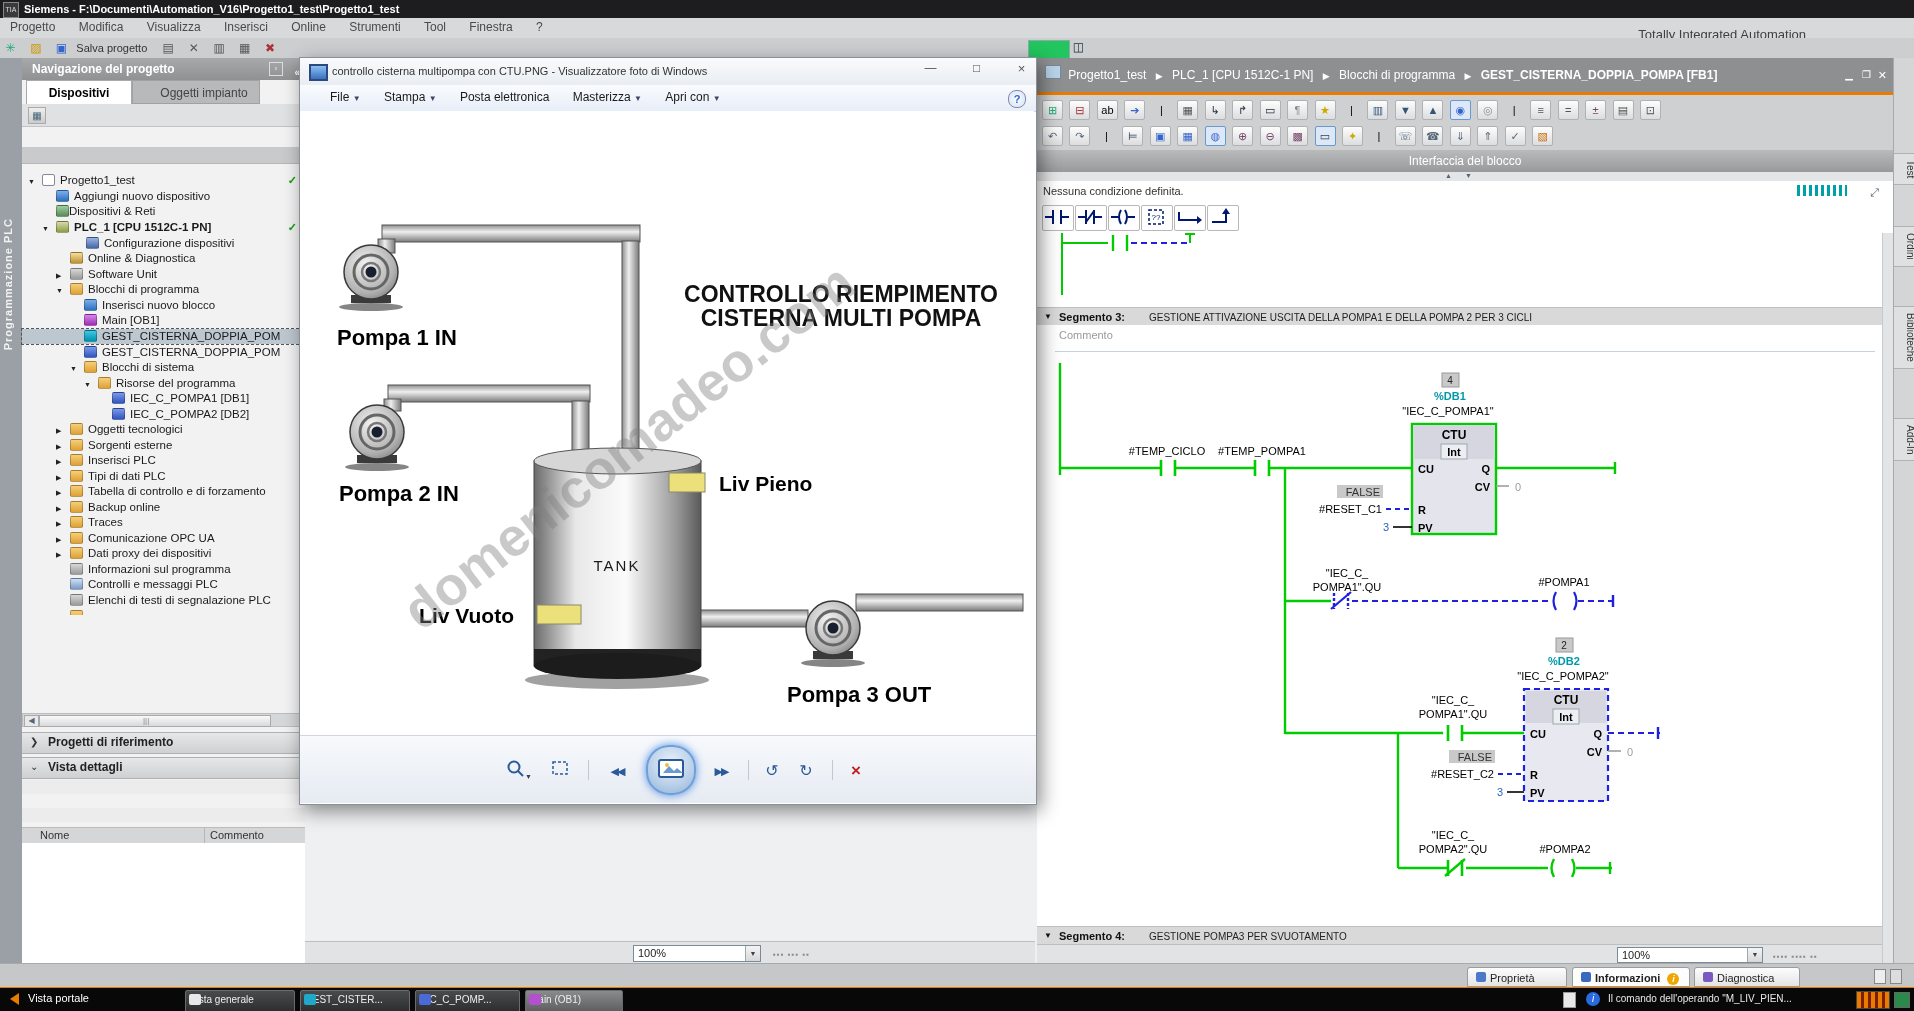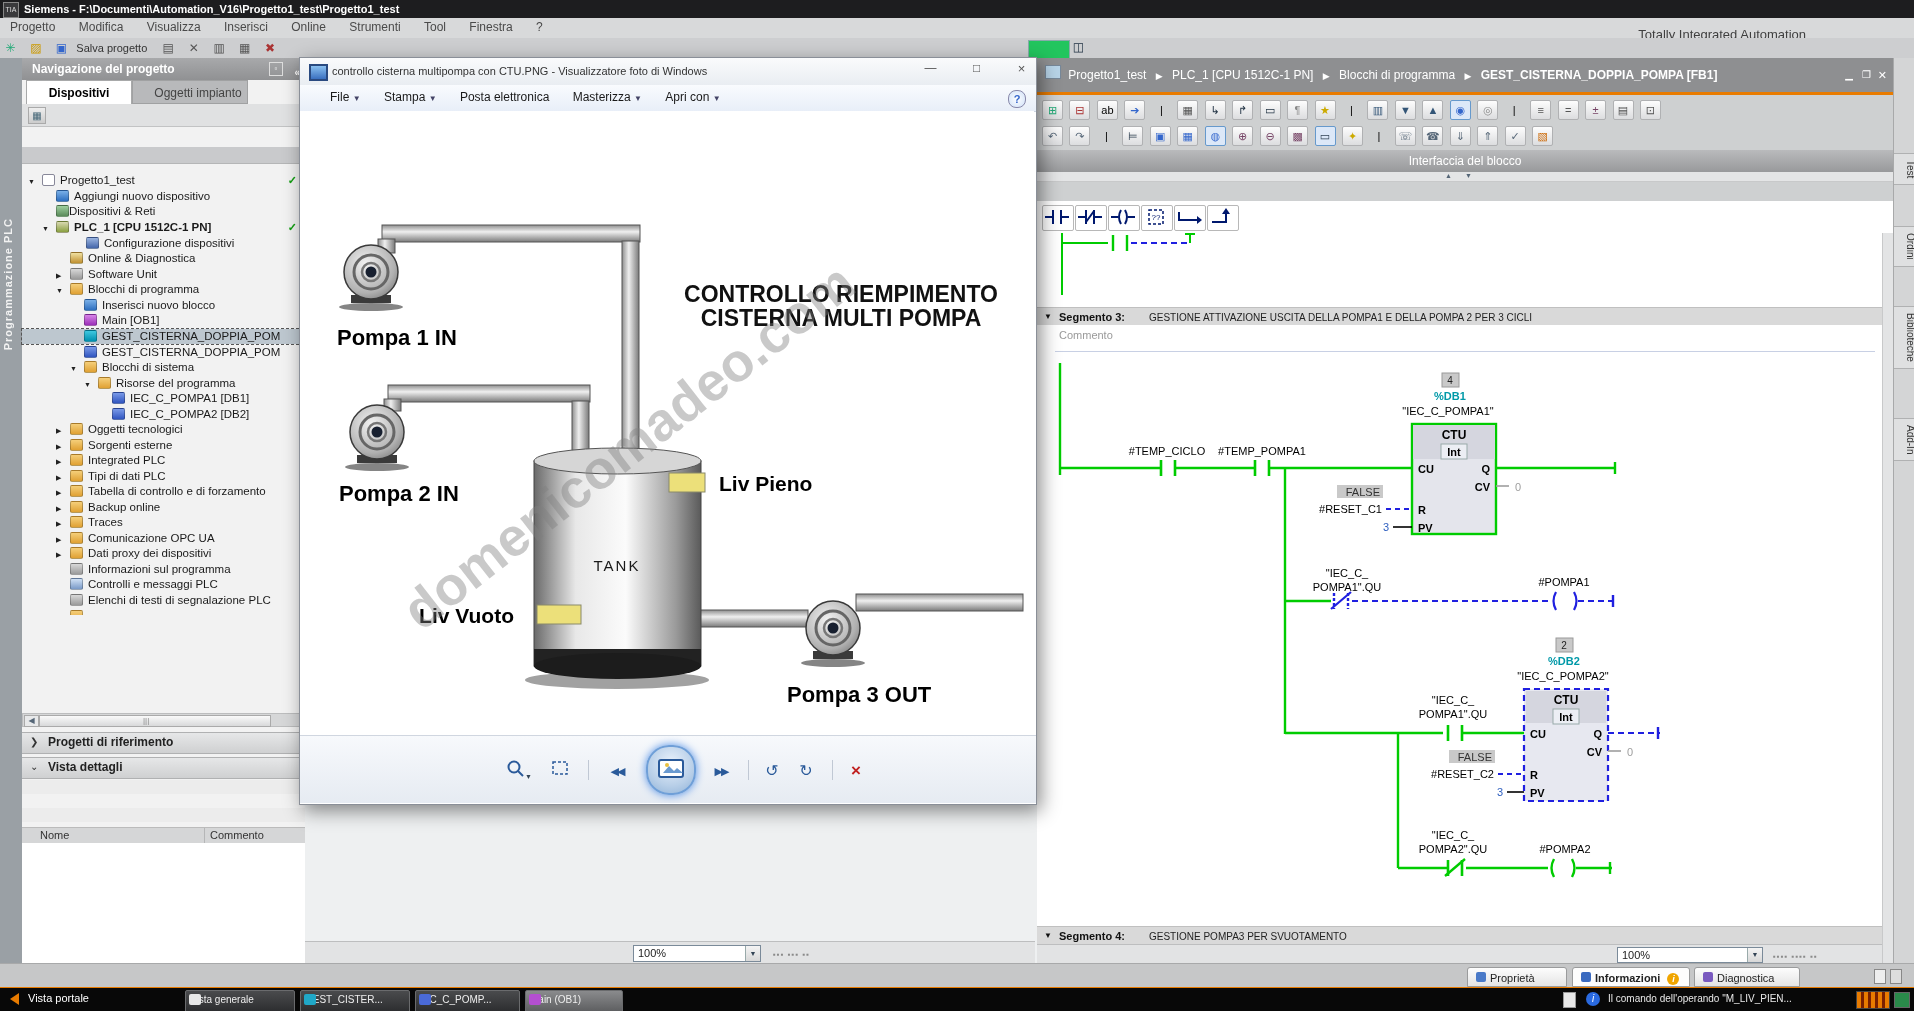--- a/index.html
+++ b/index.html
@@ -121,21 +121,21 @@
 
   <div class="abs" id="lpanel">
     <div class="abs" id="lphead">
       <span>Navigazione del progetto</span>
       <span class="abs" style="right:22px;top:4px;width:12px;height:12px;border:1px solid #ddd;font-size:8px;line-height:12px;text-align:center;">▫</span>
       <span class="abs" style="right:5px;top:4px;font-size:10px;">«</span>
     </div>
     <div class="tab" style="left:4px;width:106px;background:#fff;border:1px solid #a8a9aa;border-bottom:none;font-weight:bold;">
       <span>Dispositivi</span>
     </div>
-    <div class="tab" style="left:110px;width:116px;background:#b8b9bb;border:1px solid #a0a1a2;color:#444;padding-left:16px;">
+    <div class="tab" style="left:110px;width:128px;background:#b8b9bb;border:1px solid #a0a1a2;color:#444;padding-left:16px;">
       <span>Oggetti impianto</span>
     </div>
     <div class="abs" id="lptb">
       <span class="abs" style="left:6px;top:3px;width:16px;height:15px;background:linear-gradient(#eee,#ccc);border:1px solid #aaa;font-size:10px;text-align:center;line-height:15px;color:#467;">▦</span>
     </div>
     <div class="abs" id="colband"></div>
 
     <div class="trow" style="top:115px;">
         <span class="exp" style="left:6px;">▼</span>
         <span class="tI i-proj" style="left:20px;"></span>
@@ -214,21 +214,21 @@
         <span class="tlab" style="left:66px;">Oggetti tecnologici</span>
       </div>
     <div class="trow" style="top:380px;">
         <span class="exp" style="left:34px;">▶</span>
         <span class="tI i-fold" style="left:48px;"></span>
         <span class="tlab" style="left:66px;text-align:center;">Sorgenti esterne</span>
       </div>
     <div class="trow" style="top:395px;">
         <span class="exp" style="left:34px;">▶</span>
         <span class="tI i-fold" style="left:48px;"></span>
-        <span class="tlab" style="left:66px;">Integrated PLC</span>
+        <span class="tlab" style="left:66px;">Inserisci PLC</span>
       </div>
     <div class="trow" style="top:411px;">
         <span class="exp" style="left:34px;">▶</span>
         <span class="tI i-fold" style="left:48px;"></span>
         <span class="tlab" style="left:66px;">Tipi di dati PLC</span>
       </div>
     <div class="trow" style="top:426px;">
         <span class="exp" style="left:34px;">▶</span>
         <span class="tI i-fold" style="left:48px;"></span>
         <span class="tlab" style="left:66px;">Tabella di controllo e di forzamento</span>
@@ -365,20 +365,25 @@
       <span class="eic" style="color:#567;">✓</span>
       <span class="eic" style="color:#c60;">▧</span>
     </div>
 
     <div class="abs" id="ifacebar">
       <span>Interfaccia del blocco</span>
     </div>
     <div class="abs" id="splitrow">
       <span class="abs" style="left:408px;top:0;font-size:7px;color:#567;">▲</span>
       <span class="abs" style="left:428px;top:0;font-size:7px;color:#567;">▼</span>
+    </div>
+    <div class="abs" id="nocond">
+      <span style="padding-left:6px;">Nessuna condizione definita.</span>
+      <span class="abs" style="right:46px;top:4px;width:50px;height:11px;background:repeating-linear-gradient(90deg,#00a0a8 0 3px,#fff 3px 6px);"></span>
+      <span class="abs" style="right:14px;top:1px;font-size:11px;color:#567;">⤢</span>
     </div>
 
     <div class="abs" id="favbar">
       <span class="favbtn" style="left:5px;"><svg width="28" height="22">
             <path d="M2 11h8M18 11h8M10 4v14M18 4v14" stroke="#00186e" stroke-width="2" fill="none"></path>
           </svg></span>
       <span class="favbtn" style="left:38px;"><svg width="28" height="22">
             <path d="M2 11h8M18 11h8M10 4v14M18 4v14M10 16L18 5" stroke="#00186e" stroke-width="2" fill="none"></path>
           </svg></span>
       <span class="favbtn" style="left:71px;"><svg width="28" height="22">

